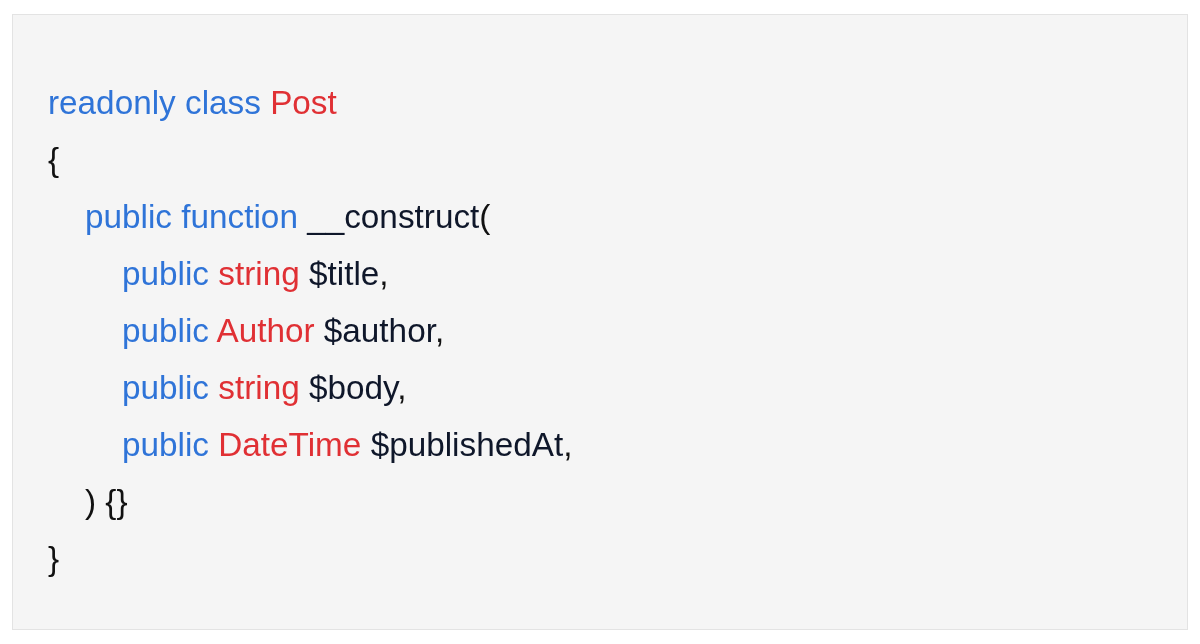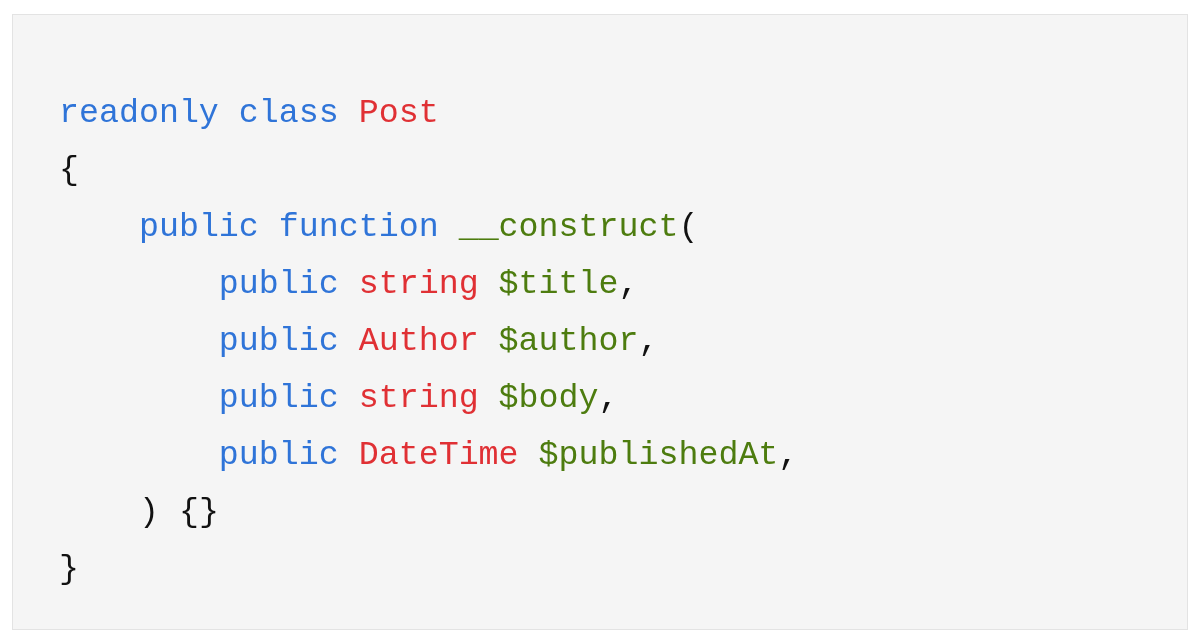--- a/index.html
+++ b/index.html
@@ -17,31 +17,31 @@
       width: 1176px;
       height: 616px;
       background: #f5f5f5;
       border: 1px solid #e3e3e3;
       box-sizing: border-box;
     }
     pre.code {
       position: absolute;
       left: 34px;
       top: 58px;
-      margin: 12px;
-      font-family: Liberation Mono, monospace;
+      margin: 1px;
+      font-family: Liberation Sans, sans-serif;
       font-size: 33.3px;
       line-height: 57px;
       color: #111111;
       white-space: pre;
     }
     .line { display: block; height: 57px; }
     .tok-keyword { color: #2f74d8; }
     .tok-type { color: #e03034; }
-    .tok-name { color: #4d7c0f; }
+    .tok-name { color: #0f172a; }
     .tok-punct { color: #111111; }
     .tok-plain { color: #111111; }
   </style>
 </head>
 <body>
 
 <div class="code-block">
   <pre class="code"><span class="line"><span class="tok-keyword">readonly</span><span class="tok-plain"> </span><span class="tok-keyword">class</span><span class="tok-plain"> </span><span class="tok-type">Post</span></span><span class="line"><span class="tok-punct">{</span></span><span class="line"><span class="tok-plain">    </span><span class="tok-keyword">public</span><span class="tok-plain"> </span><span class="tok-keyword">function</span><span class="tok-plain"> </span><span class="tok-name">__construct</span><span class="tok-punct">(</span></span><span class="line"><span class="tok-plain">        </span><span class="tok-keyword">public</span><span class="tok-plain"> </span><span class="tok-type">string</span><span class="tok-plain"> </span><span class="tok-name">$title</span><span class="tok-punct">,</span></span><span class="line"><span class="tok-plain">        </span><span class="tok-keyword">public</span><span class="tok-plain"> </span><span class="tok-type">Author</span><span class="tok-plain"> </span><span class="tok-name">$author</span><span class="tok-punct">,</span></span><span class="line"><span class="tok-plain">        </span><span class="tok-keyword">public</span><span class="tok-plain"> </span><span class="tok-type">string</span><span class="tok-plain"> </span><span class="tok-name">$body</span><span class="tok-punct">,</span></span><span class="line"><span class="tok-plain">        </span><span class="tok-keyword">public</span><span class="tok-plain"> </span><span class="tok-type">DateTime</span><span class="tok-plain"> </span><span class="tok-name">$publishedAt</span><span class="tok-punct">,</span></span><span class="line"><span class="tok-plain">    </span><span class="tok-punct">) {}</span></span><span class="line"><span class="tok-punct">}</span></span></pre>
 </div>
 

